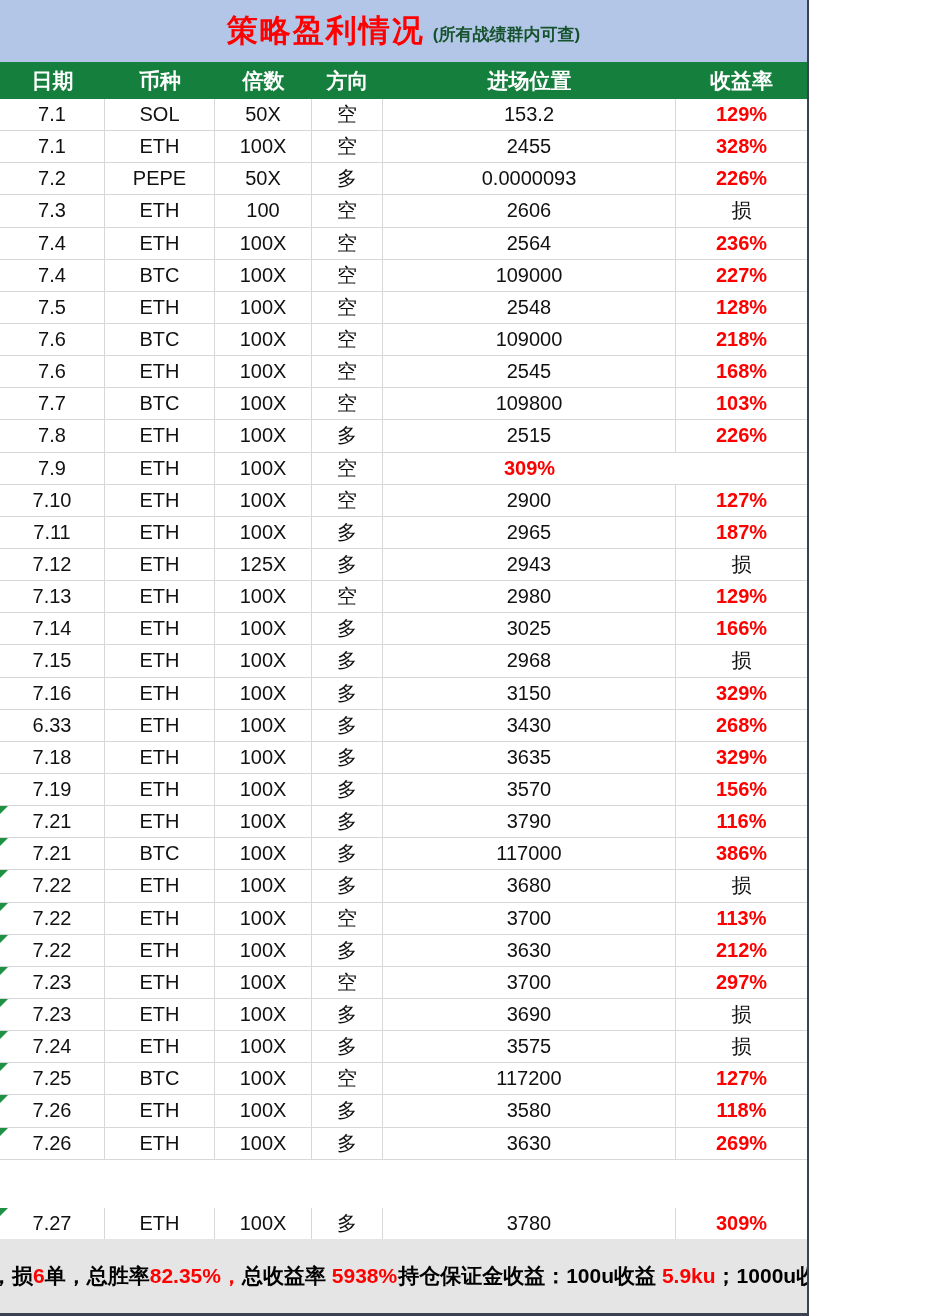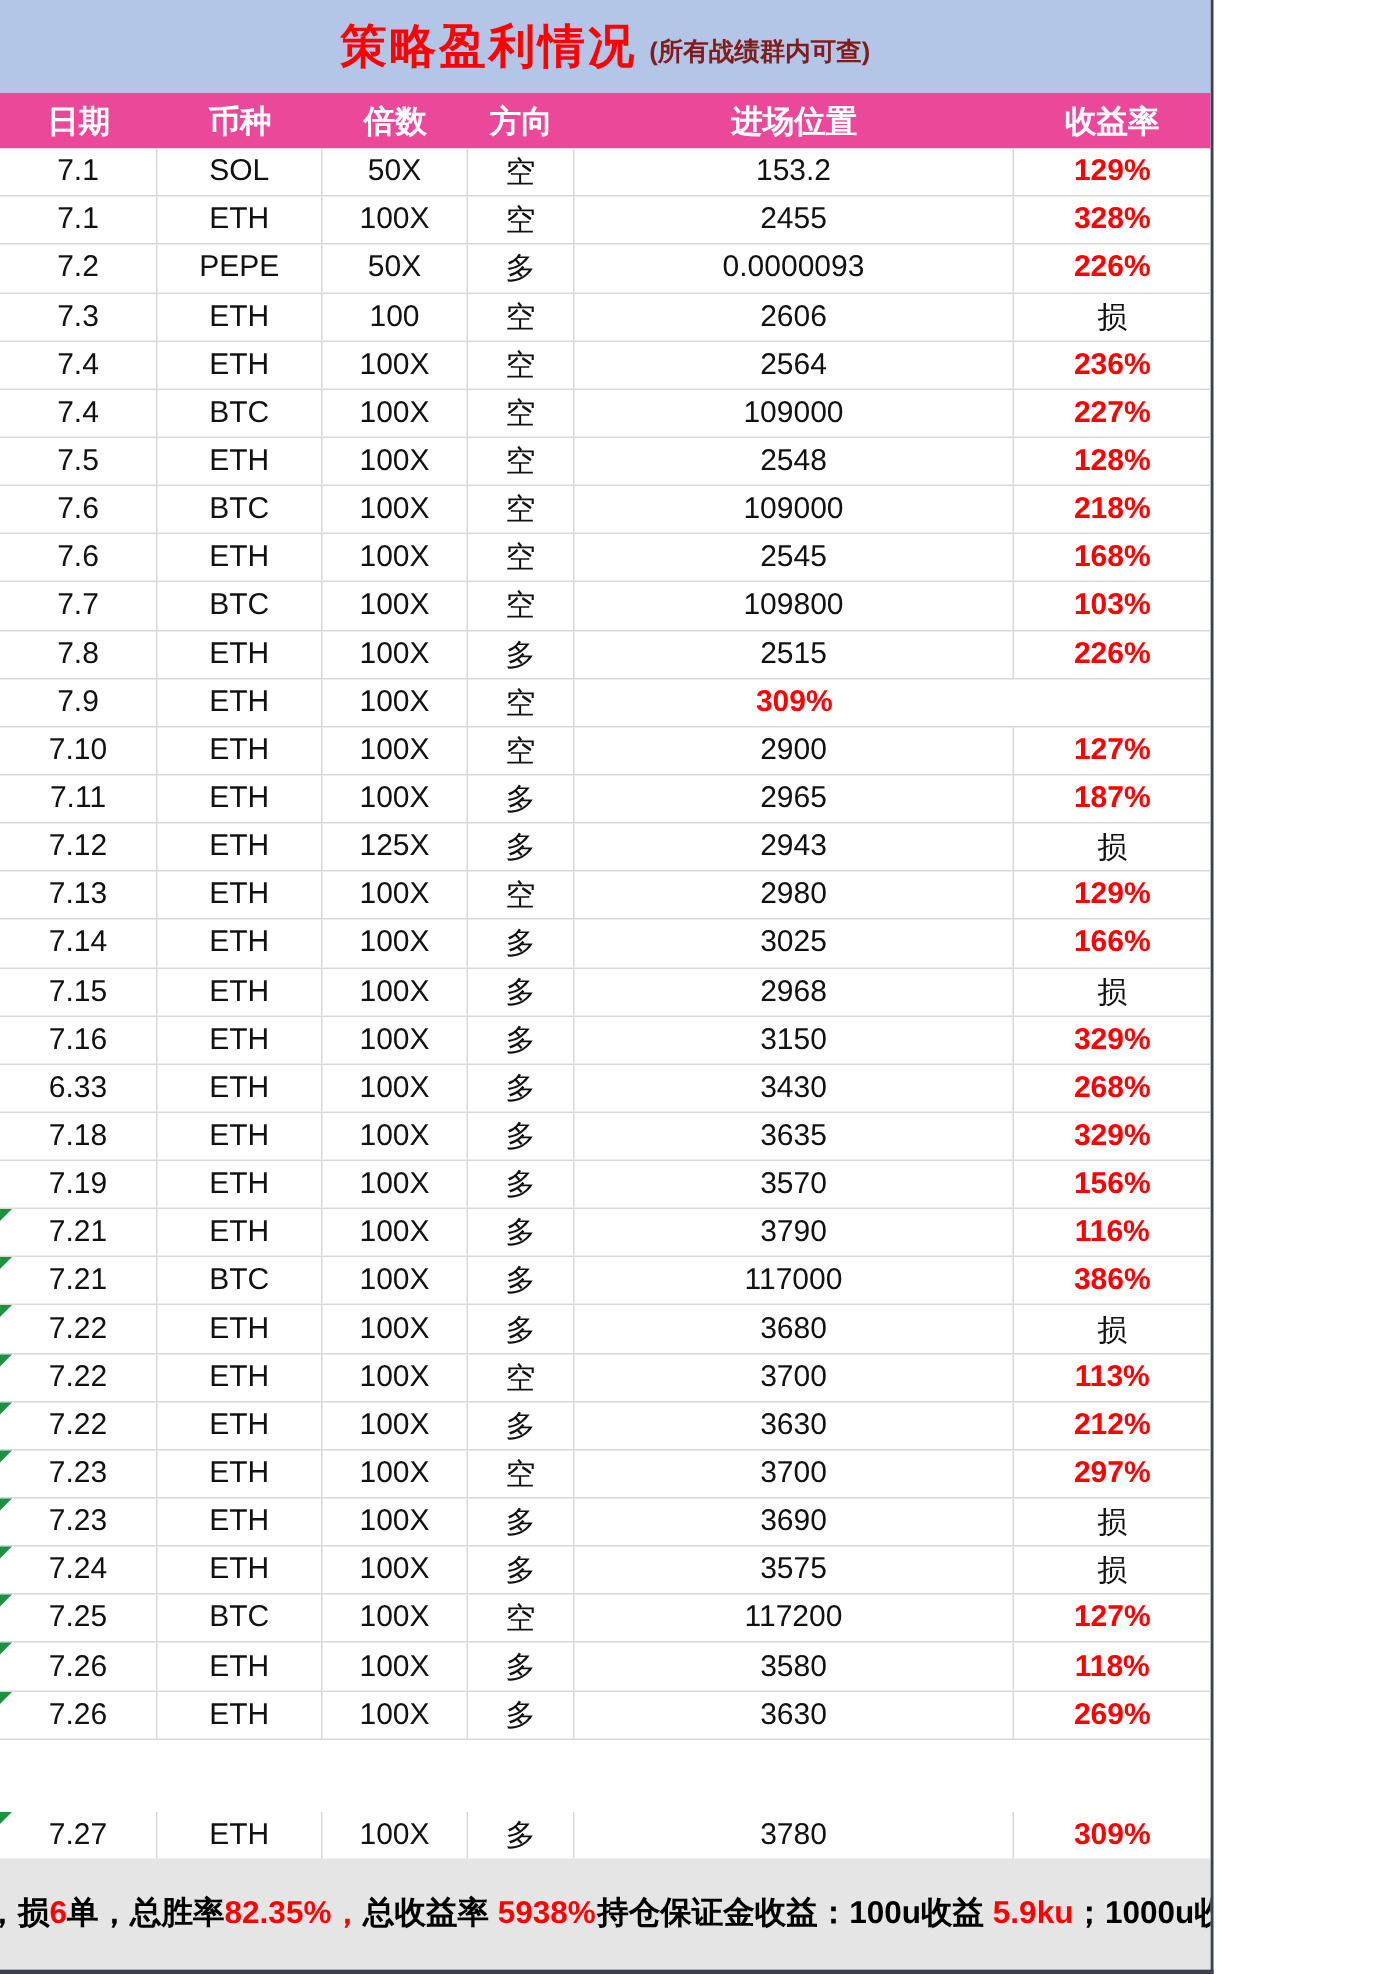--- a/index.html
+++ b/index.html
@@ -8,31 +8,31 @@
     width: 809px; height: 1316px; position: relative; background: #fff;
     box-sizing: border-box; overflow: hidden;
     border-right: 2px solid #3a4150; border-bottom: 3px solid #3a4150;
     display: flex; flex-direction: column;
   }
   .title-band {
     height: 62px; flex: 0 0 62px; background: #B4C6E7;
     display: flex; align-items: center; justify-content: center; gap: 8px;
   }
   .title-main { color: #FF0000; font-size: 31px; font-weight: bold; letter-spacing: 2px; }
-  .title-note { color: #7f1d1d; font-size: 17px; font-weight: bold; padding-top: 6px; }
+  .title-note { color: #14532d; font-size: 17px; font-weight: bold; padding-top: 6px; }
   .grid { display: grid; grid-template-columns: 105px 110px 97px 71px 293px 1fr; }
   .header-row {
-    height: 37px; flex: 0 0 37px; background: #ec4899;
+    height: 37px; flex: 0 0 37px; background: #15803d;
     align-items: center;
   }
   .header-cell {
     color: #fff; font-size: 21px; font-weight: bold; text-align: center;
     display: flex; align-items: center; justify-content: center; height: 100%;
   }
-  .tbody { flex: 1 1 auto; display: flex; flex-direction: column; background: #fff; justify-content: center; }
+  .tbody { flex: 1 1 auto; display: flex; flex-direction: column; background: #fff; }
   .row { flex: 1; position: relative; border-bottom: 1px solid #d8d8d8; box-sizing: border-box; }
   .row:last-child { border-bottom: none; margin-top: 48px; }
   .cell {
     display: flex; align-items: center; justify-content: center;
     font-size: 20px; color: #111; height: 100%; box-sizing: border-box;
     border-right: 1px solid #d8d8d8; overflow: hidden; white-space: nowrap;
   }
   .cell:last-child { border-right: none; }
   .c-return.win { color: #FF0000; font-weight: bold; }
   .c-return.loss { color: #111; font-weight: normal; }

